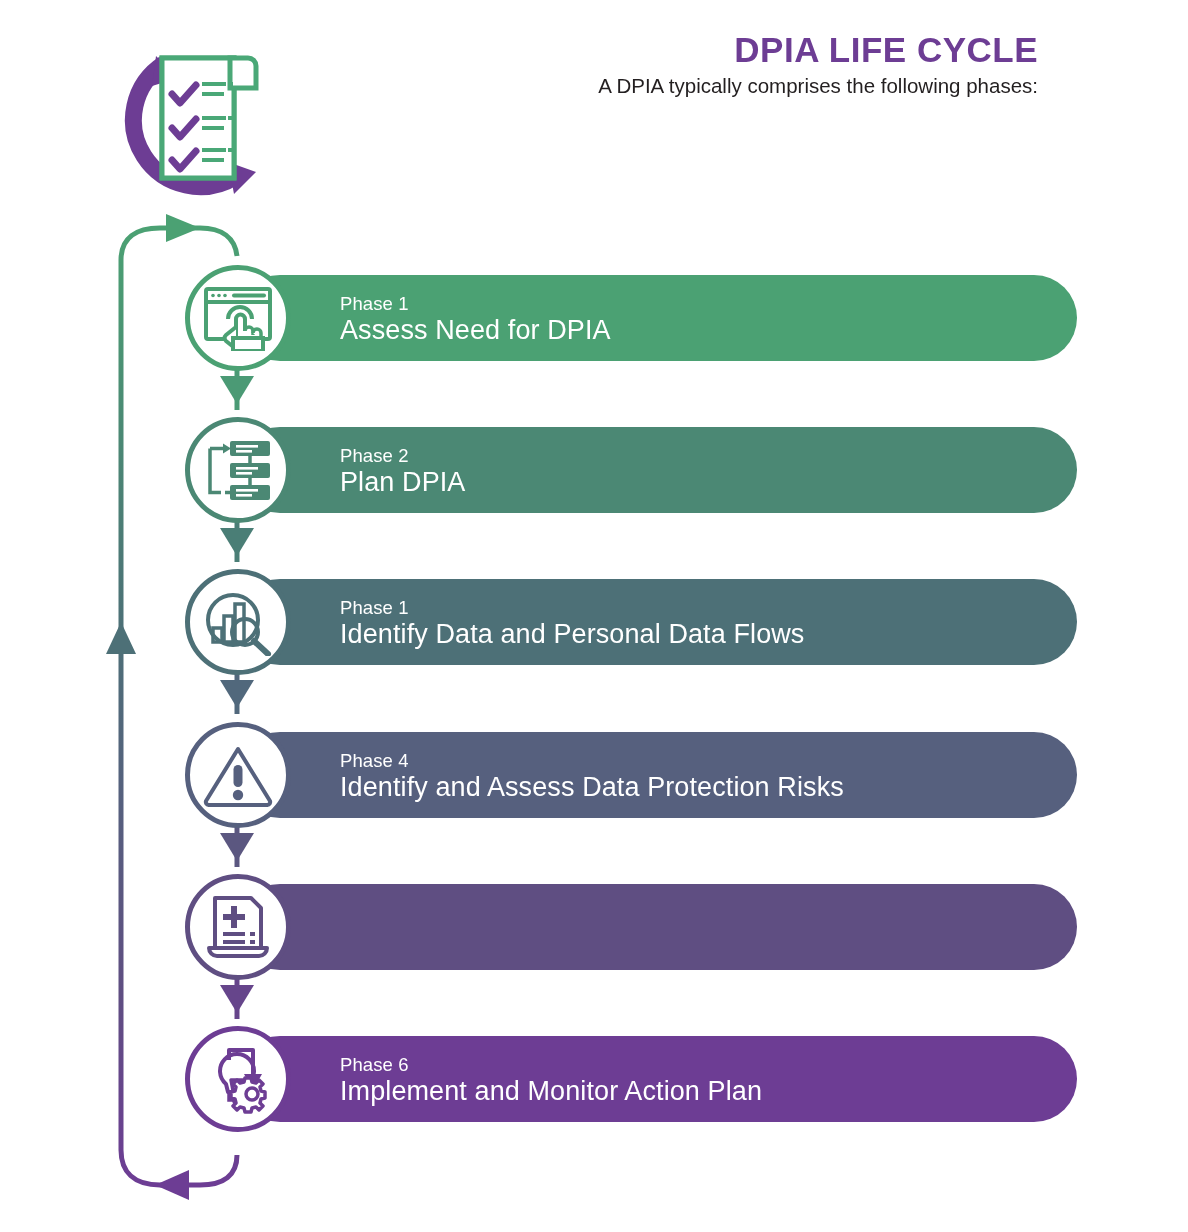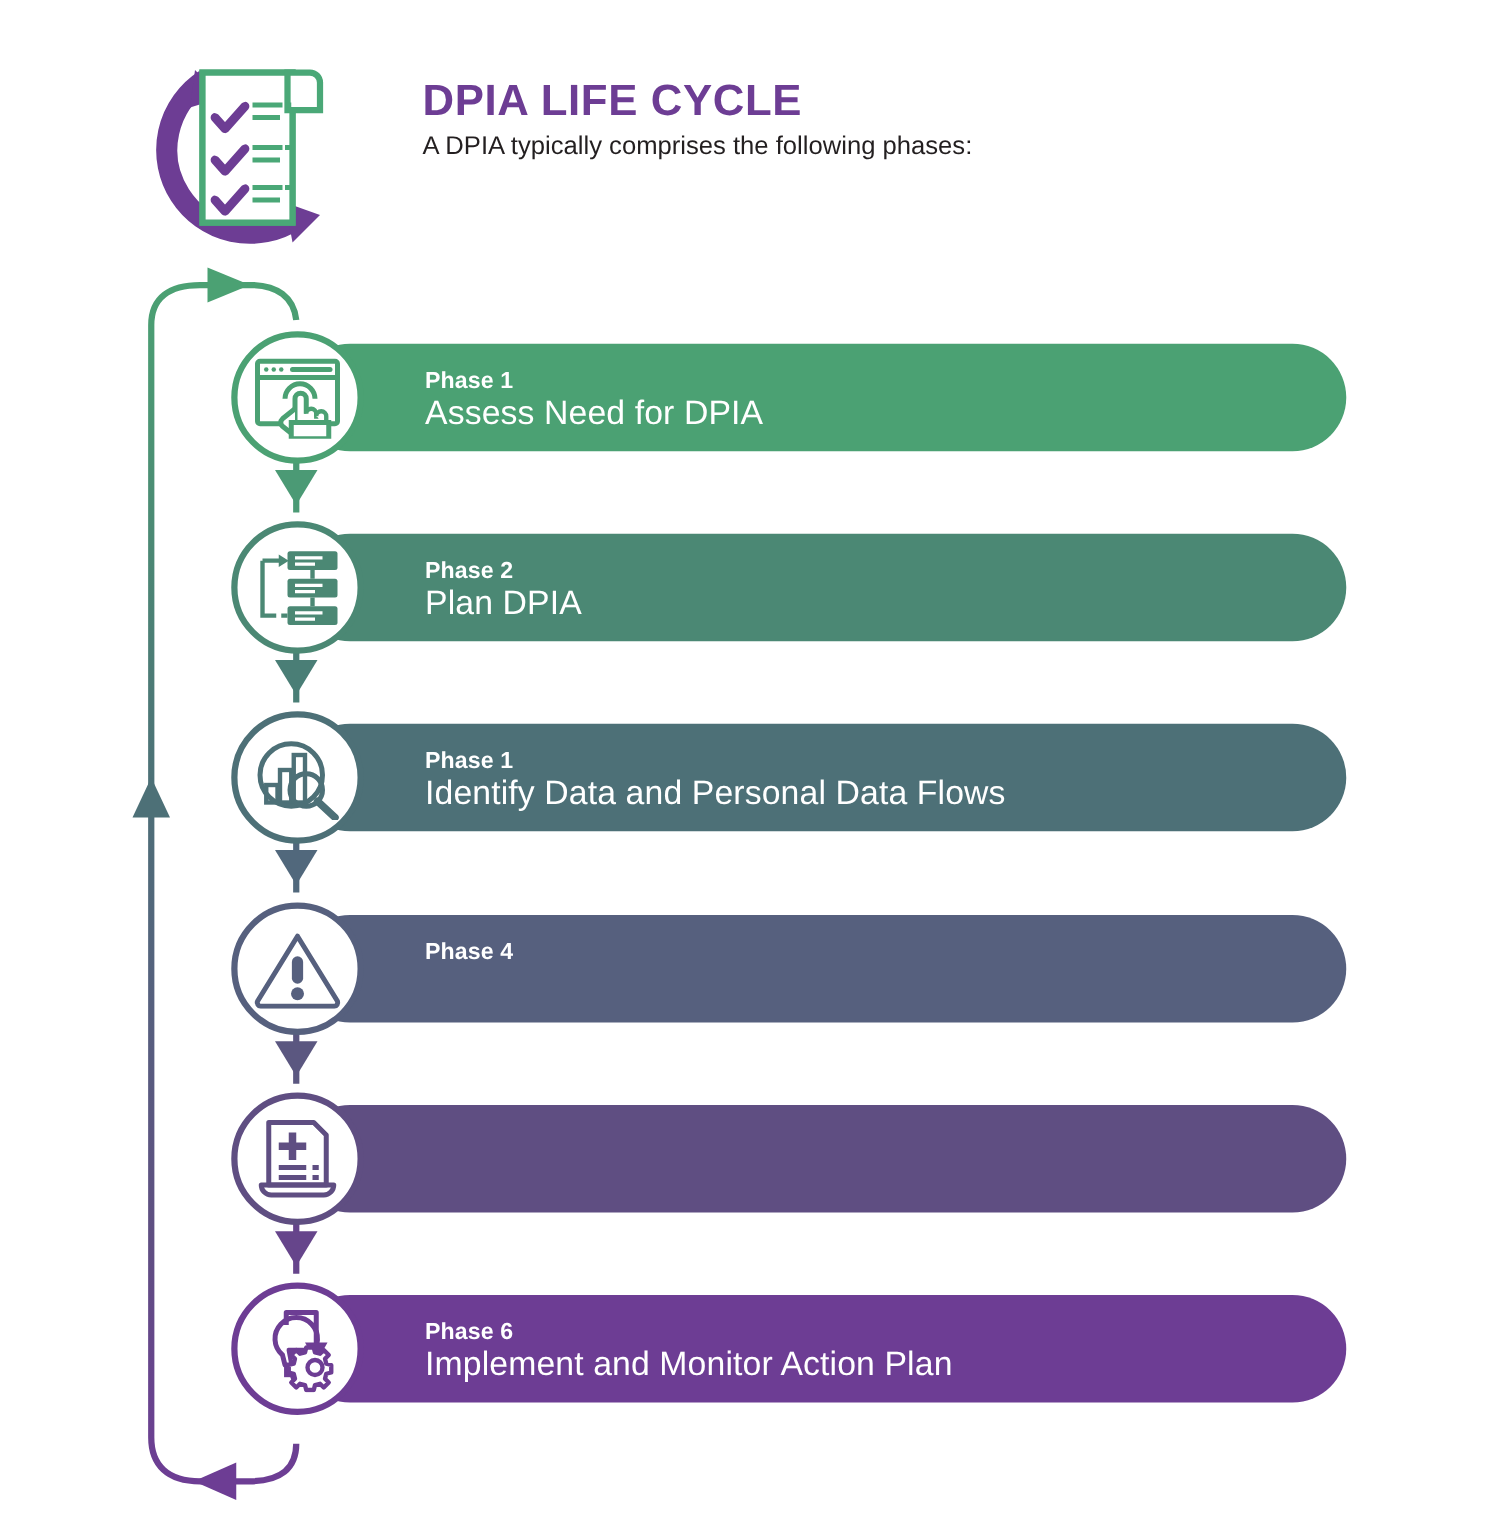--- a/index.html
+++ b/index.html
@@ -21,22 +21,23 @@
   .header-logo {
     position: absolute;
     left: 124px;
     top: 38px;
     width: 152px;
     height: 164px;
   }
   .header-text {
     position: absolute;
     left: 338px;
-    top: 59px;
+    top: 28px;
     width: 700px;
+    text-align: right;
   }
   .page-title {
     font-size: 35px;
     font-weight: bold;
     letter-spacing: 0.5px;
     color: #6d3d94;
     line-height: 44px;
   }
   .page-subtitle {
     font-size: 20.5px;
@@ -80,21 +81,21 @@
   }
   .phase-labels {
     position: absolute;
     left: 155px;
     top: 26px;
     z-index: 3;
     color: #ffffff;
   }
   .phase-name {
     font-size: 18.5px;
-    font-weight: bold;
+    font-weight: normal;
     line-height: 25px;
     letter-spacing: 0.1px;
   }
   .phase-desc {
     font-size: 27px;
     font-weight: 400;
     line-height: 29px;
     letter-spacing: 0.1px;
   }
   .phase-circle {
@@ -260,20 +261,21 @@
             <line x1="51" y1="53" x2="65" y2="66" stroke="#4d7077" stroke-width="6" stroke-linecap="round"></line>
           </svg>
         </span>
       </div>
     </div>
 
     <div class="phase-row" style="top:512px">
       <div class="phase-bar" style="background:#56607e"></div>
       <div class="phase-labels">
         <div class="phase-name">Phase 4</div>
+        <div class="phase-desc">Identify and Assess Data Protection Risks</div>
       </div>
       <div class="phase-circle" style="border:5px solid #56607e">
         <span>
           <svg width="72" height="64" viewBox="0 0 72 64">
             <path d="M 36 6 L 68 58 a 3 3 0 0 1 -2.6 4 H 6.6 A 3 3 0 0 1 4 58 Z" fill="none" stroke="#56607e" stroke-width="4" stroke-linejoin="round"></path>
             <rect x="31.5" y="22" width="9" height="22" rx="4.5" fill="#56607e"></rect>
             <circle cx="36" cy="52" r="5.2" fill="#56607e"></circle>
           </svg>
         </span>
       </div>

